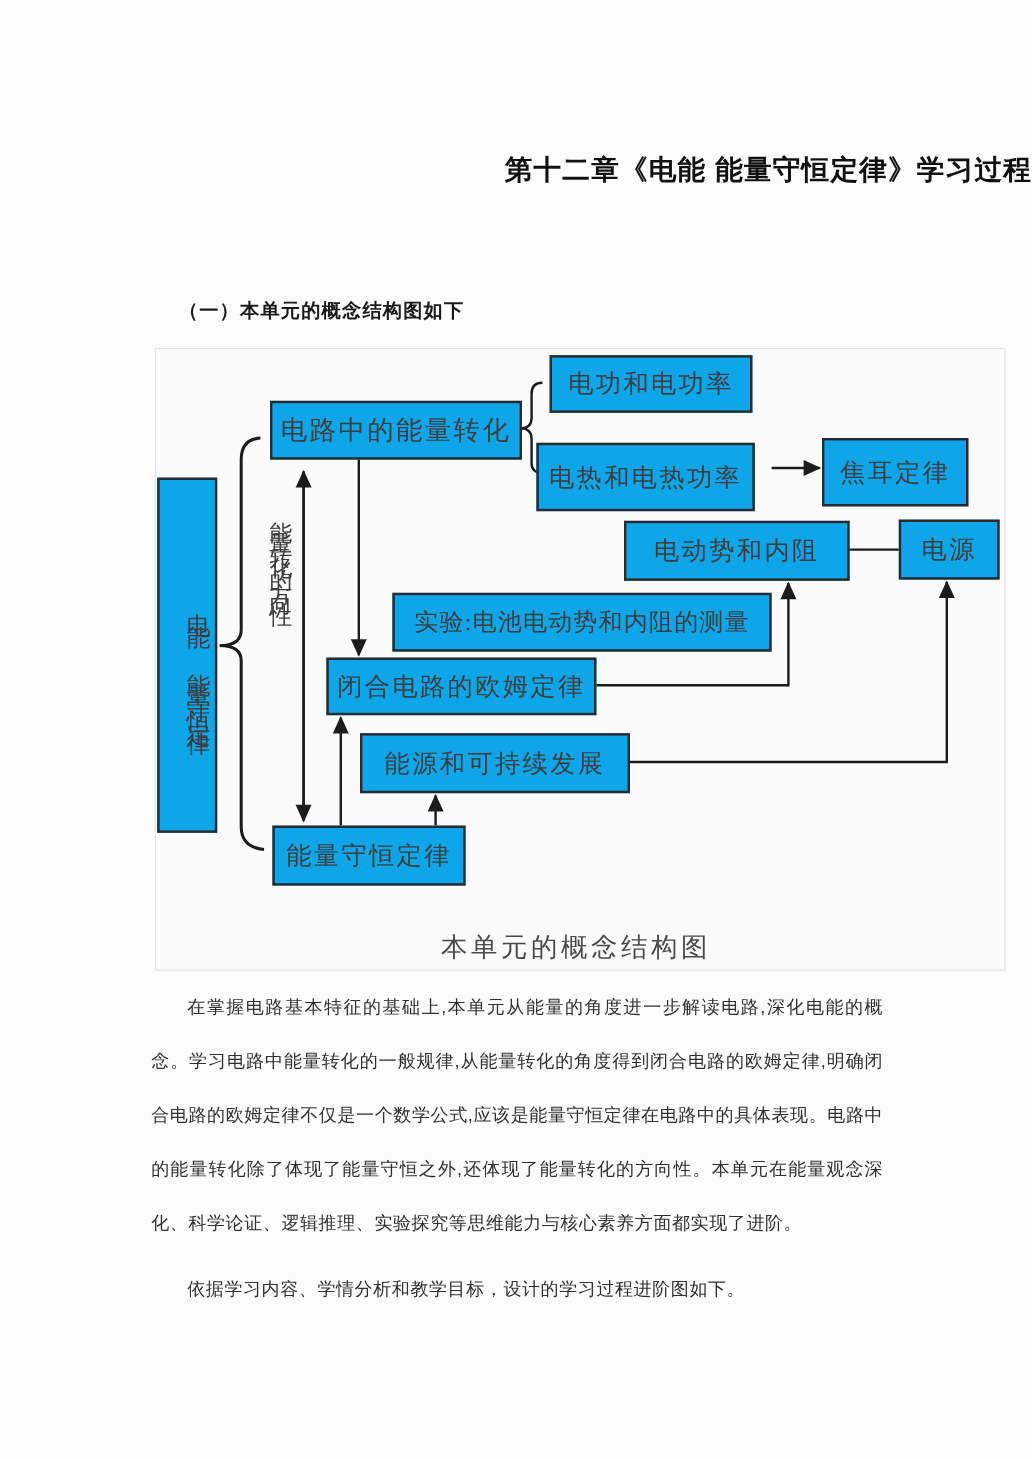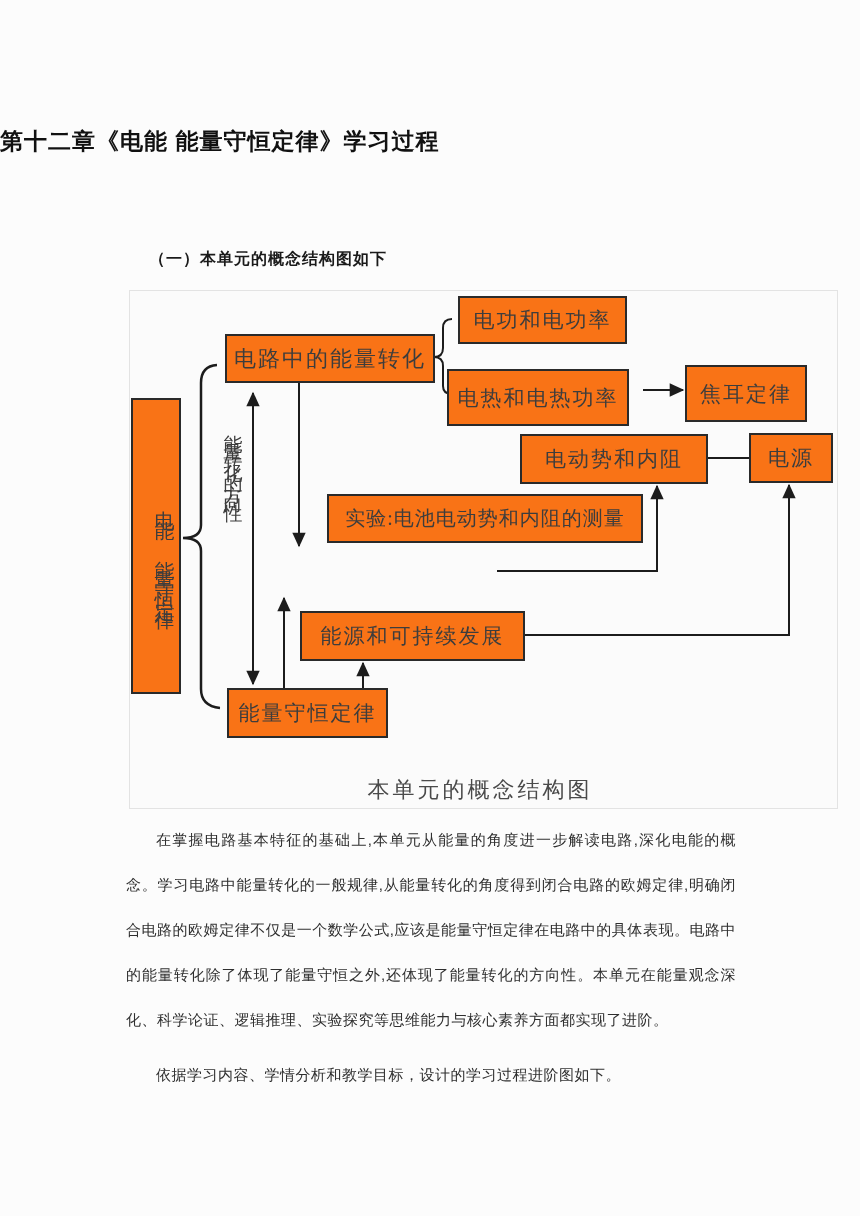--- a/index.html
+++ b/index.html
@@ -5,36 +5,36 @@
   html,body{margin:0;padding:0;}
   body{
     width:860px;height:1216px;
     background:#fcfcfc;
     font-family:"Liberation Sans","DejaVu Sans",sans-serif;
     position:relative;
     overflow:hidden;
   }
   .doc-title{
     position:absolute;top:126px;left:0;width:860px;
-    text-align:left;font-size:23px;font-weight:bold;color:#111;
+    text-align:right;font-size:23px;font-weight:bold;color:#111;
     letter-spacing:1px;margin:0;
   }
   .section-heading{
     position:absolute;top:249px;left:149px;
     font-size:16px;font-weight:bold;color:#1a1a1a;letter-spacing:1px;font-family:Liberation Mono, monospace;
   }
   .diagram{
     position:absolute;top:290px;left:129px;width:707px;height:517px;
     border:1px solid #e3e3e3;background:#fbfbfb;
     font-family:"Liberation Serif","DejaVu Serif",serif;
   }
   .diagram svg{position:absolute;top:0;left:0;}
   .node{
     position:absolute;
-    border:2px solid #2a2a2a;background:#f97316;
+    border:2px solid #2a2a2a;background:#0ea5e9;
     display:flex;align-items:center;justify-content:center;
     font-size:21px;color:#3d3d3d;letter-spacing:2px;
     box-sizing:border-box;white-space:nowrap;font-family:Liberation Serif, serif;
   }
   .vtext{
     writing-mode:vertical-rl;text-orientation:upright;
     white-space:normal;letter-spacing:10px;
   }
   .node-unit{left:1px;top:107px;width:50px;height:296px;font-size:20px;
     align-items:flex-start;justify-content:center;padding-top:8px;}
@@ -109,20 +109,21 @@
   <div class="node vtext node-unit">电能　能量守恒定律</div>
   <div class="direction-label">能量转化的方向性</div>
 
   <div class="node node-circuit-energy">电路中的能量转化</div>
   <div class="node node-electric-work">电功和电功率</div>
   <div class="node node-electric-heat">电热和电热功率</div>
   <div class="node node-joule-law">焦耳定律</div>
   <div class="node node-emf">电动势和内阻</div>
   <div class="node node-power-source">电源</div>
   <div class="node node-experiment">实验:电池电动势和内阻的测量</div>
+  <div class="node node-closed-circuit">闭合电路的欧姆定律</div>
   <div class="node node-energy-sustain">能源和可持续发展</div>
   <div class="node node-conservation">能量守恒定律</div>
 
   <div class="diagram-caption">本单元的概念结构图</div>
 </div>
 
 <div class="body-text">
   <p>在掌握电路基本特征的基础上,本单元从能量的角度进一步解读电路,深化电能的概念。学习电路中能量转化的一般规律,从能量转化的角度得到闭合电路的欧姆定律,明确闭合电路的欧姆定律不仅是一个数学公式,应该是能量守恒定律在电路中的具体表现。电路中的能量转化除了体现了能量守恒之外,还体现了能量转化的方向性。本单元在能量观念深化、科学论证、逻辑推理、实验探究等思维能力与核心素养方面都实现了进阶。</p>
   <p>依据学习内容、学情分析和教学目标，设计的学习过程进阶图如下。</p>
 </div>

